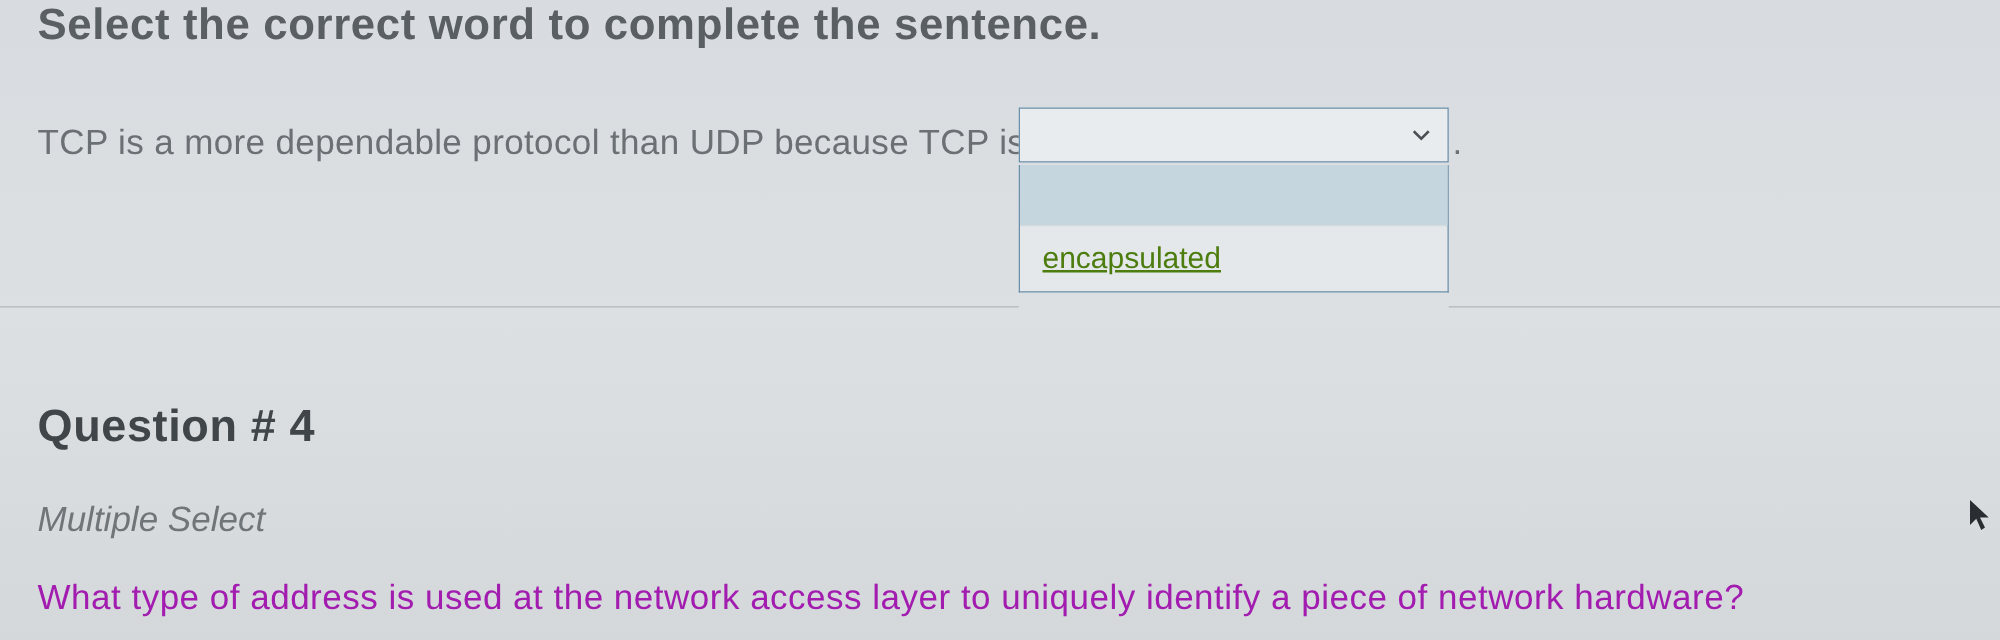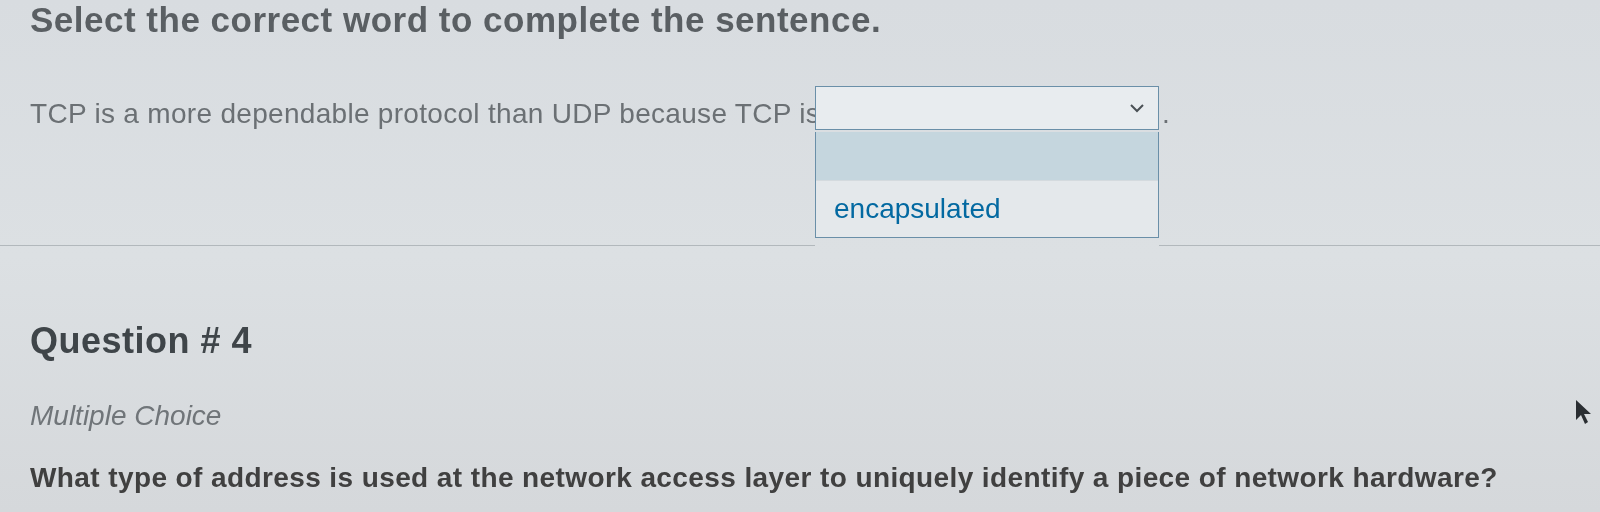--- a/index.html
+++ b/index.html
@@ -73,24 +73,25 @@
       position: absolute;
       top: 132px;
       left: 815px;
       width: 344px;
       border: 1px solid #6a8fa8;
       border-top: none;
       background: #e4e8eb;
     }
     .dropdown-option {
       padding: 12px 18px;
-      font-size: 28px;
-      color: #0369a1;
+      font-size: 24px;
+      color: #4d7c0f;
       cursor: pointer;
       border-top: 1px solid rgba(120,140,150,0.15);
+      text-decoration: underline;
     }
     .dropdown-option.blank {
       height: 48px;
       background: #c5d6de;
       border-top: none;
       padding: 0;
     }
     .divider {
       position: absolute;
       top: 245px;
@@ -122,22 +123,22 @@
       left: 30px;
       font-size: 28px;
       font-style: italic;
       color: #707579;
     }
     .question4-text {
       position: absolute;
       top: 462px;
       left: 30px;
       font-size: 28px;
-      color: #404040;
-      font-weight: 700;
+      color: #a21caf;
+      font-weight: 400;
       letter-spacing: 0.4px;
       text-align: right;
     }
     .cursor-icon {
       position: absolute;
       top: 398px;
       right: 6px;
       width: 20px;
       height: 28px;
     }
@@ -165,21 +166,21 @@
 <div class="dropdown-list">
   <div class="dropdown-option blank"></div>
   <div class="dropdown-option">encapsulated</div>
 </div>
 
 <div class="divider"></div>
 <div class="divider-right"></div>
 
 <div class="question-number">Question # 4</div>
 
-<div class="question-type">Multiple Choice</div>
+<div class="question-type">Multiple Select</div>
 
 <div class="question4-text">What type of address is used at the network access layer to uniquely identify a piece of network hardware?</div>
 
 <div class="cursor-icon">
   <svg viewBox="0 0 20 28">
       <path d="M2 2 L2 22 L7 17 L11 26 L14 24 L10 16 L17 16 Z" fill="#2a2e32"></path>
     </svg>
 </div>
 
 </body></html>

